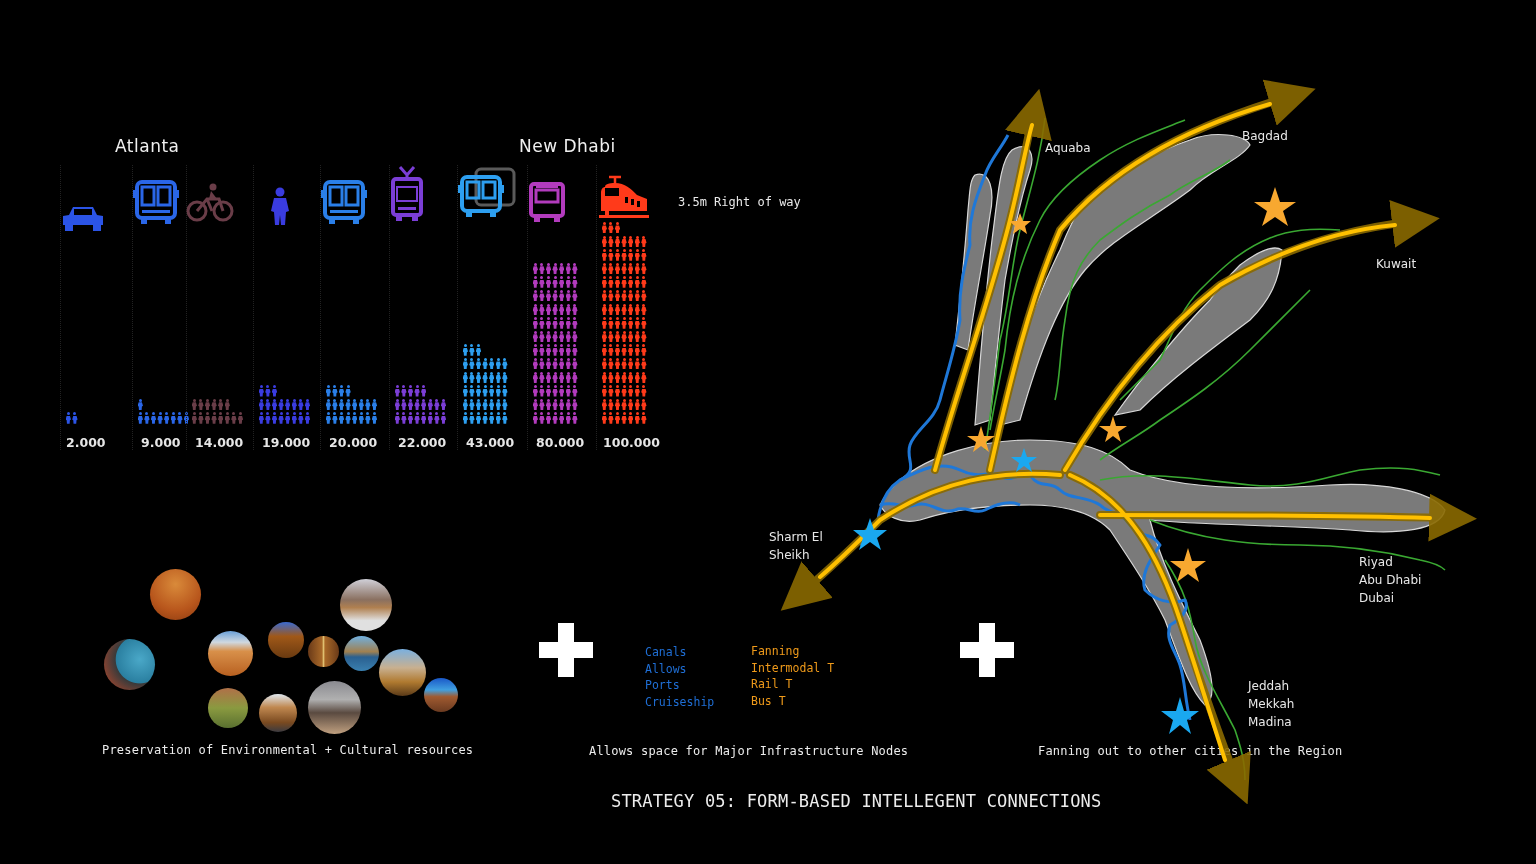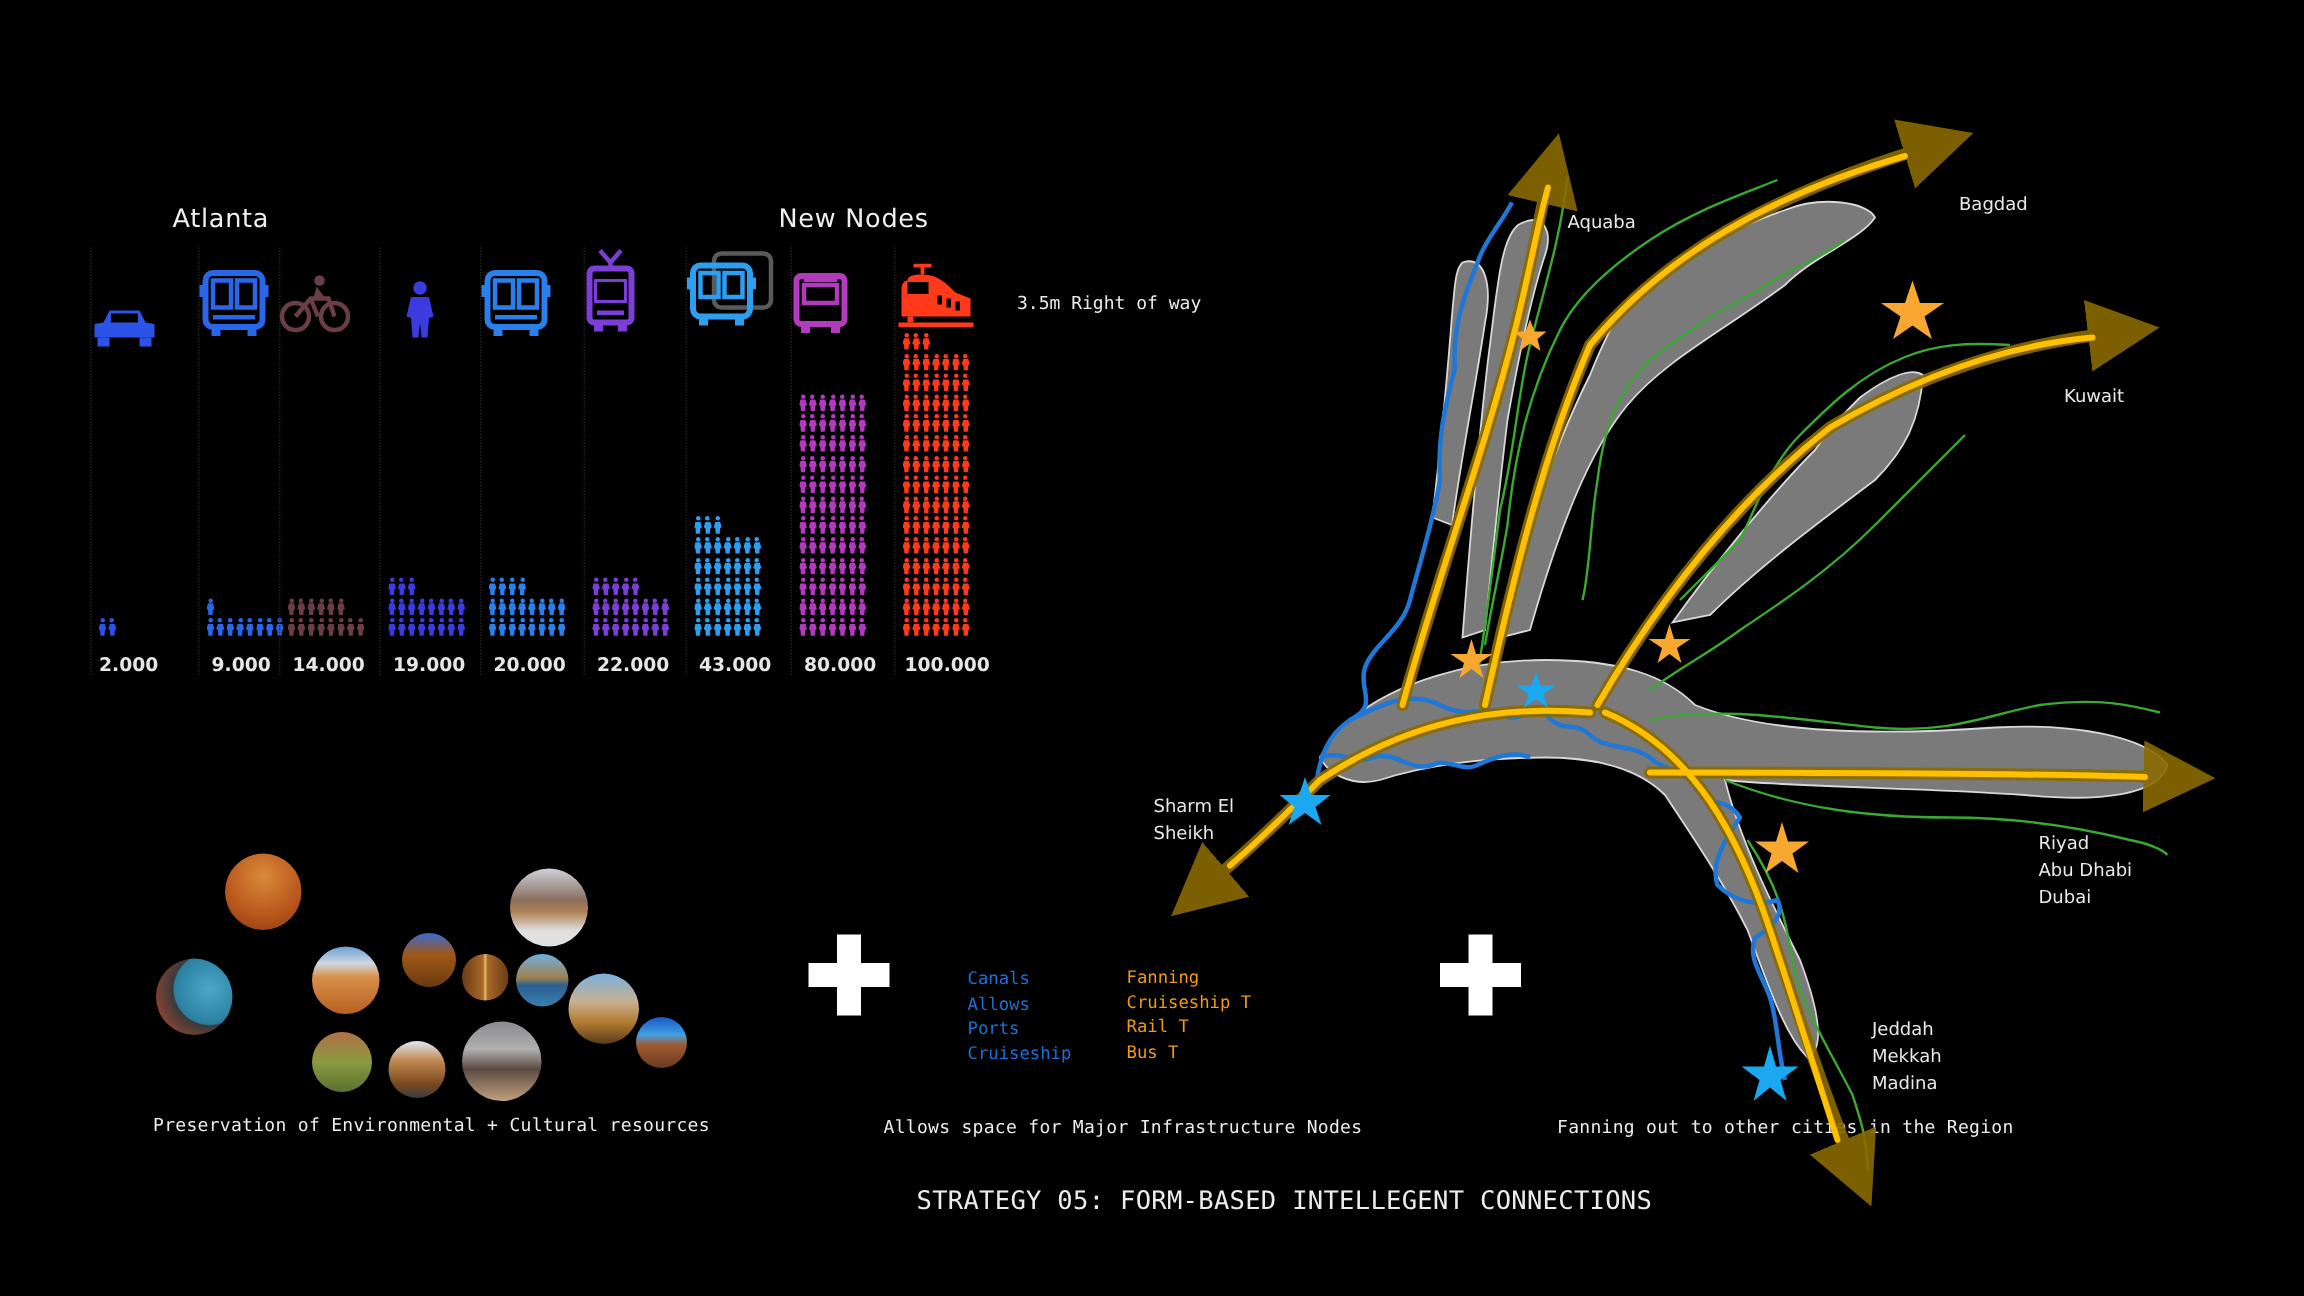--- a/index.html
+++ b/index.html
@@ -23,21 +23,21 @@
     .plus::before { left: 19px; top: 0; width: 16px; height: 54px; }
     .plus::after { left: 0; top: 19px; width: 54px; height: 16px; }
     .legend-col div { font-size: 11.5px; line-height: 16.5px; white-space: nowrap; }
     .map-label { font-size: 12px; color: #e8e8e8; line-height: 18px; white-space: pre-line; font-family: "DejaVu Sans", sans-serif; }
     svg { overflow: visible; }
   </style>
 </head>
 <body>
 
 <div class="abs city-title" style="left:115px; top:136px;">Atlanta</div>
-<div class="abs city-title" style="left:519px; top:136px;">New Nodes</div>
+<div class="abs city-title" style="left:519px; top:136px;">New Dhabi</div>
 <div class="abs row-label" style="left:678px; top:195px;">3.5m Right of way</div>
 
 <div id="chart">
     <div class="col" style="left: 60px; width: 66px;">
       <div class="col-icon" style="top: 38px; left: 0px;"><svg width="44" height="30" viewBox="0 0 44 30">
           <path d="M8,12 L12,4 L32,4 L36,12 L42,13 L42,22 L2,22 L2,13 Z" fill="#2b54e6"></path>
           <rect x="13" y="6" width="18" height="6" fill="#000"></rect>
           <rect x="4" y="22" width="8" height="6" fill="#2b54e6"></rect>
           <rect x="32" y="22" width="8" height="6" fill="#2b54e6"></rect>
         </svg></div>
@@ -579,21 +579,21 @@
 <div class="plus" style="left:960px; top:623px;"></div>
 
 <div class="abs legend-col" style="left:645px; top:644px; color:#1f6fd6;">
   <div>Canals</div>
   <div>Allows</div>
   <div>Ports</div>
   <div>Cruiseship</div>
 </div>
 <div class="abs legend-col" style="left:751px; top:643px; color:#ef9a1a;">
   <div>Fanning</div>
-  <div>Cruiseship T</div>
+  <div>Intermodal T</div>
   <div>Rail T</div>
   <div>Bus T</div>
 </div>
 
 <svg class="abs" style="left:0;top:0;" width="1536" height="864" viewBox="0 0 1536 864">
   <defs>
     <marker id="arrowhead" markerWidth="6" markerHeight="6" refX="2" refY="3" orient="auto" markerUnits="strokeWidth">
       <path d="M0,0 L6,3 L0,6 Z" fill="#8a6a00"></path>
     </marker>
   </defs>
@@ -650,21 +650,21 @@
   </g>
 
   <g fill="#1aa8f0">
     <polygon points="1024,448 1027,457 1037,457 1029,463 1032,472 1024,466 1016,472 1019,463 1011,457 1021,457"></polygon>
     <polygon points="870,518 874,530 887,530 877,538 881,550 870,542 859,550 863,538 853,530 866,530"></polygon>
     <polygon points="1180,697 1184,711 1199,711 1187,720 1191,734 1180,725 1169,734 1173,720 1161,711 1176,711"></polygon>
   </g>
 </svg>
 
 <div class="abs map-label" style="left:1045px; top:139px;">Aquaba</div>
-<div class="abs map-label" style="left:1306px; top:127px;">Bagdad</div>
+<div class="abs map-label" style="left:1242px; top:127px;">Bagdad</div>
 <div class="abs map-label" style="left:1376px; top:255px;">Kuwait</div>
 <div class="abs map-label" style="left:769px; top:528px;">Sharm El
 Sheikh</div>
 <div class="abs map-label" style="left:1359px; top:553px;">Riyad
 Abu Dhabi
 Dubai</div>
 <div class="abs map-label" style="left:1248px; top:677px;">Jeddah
 Mekkah
 Madina</div>
 

